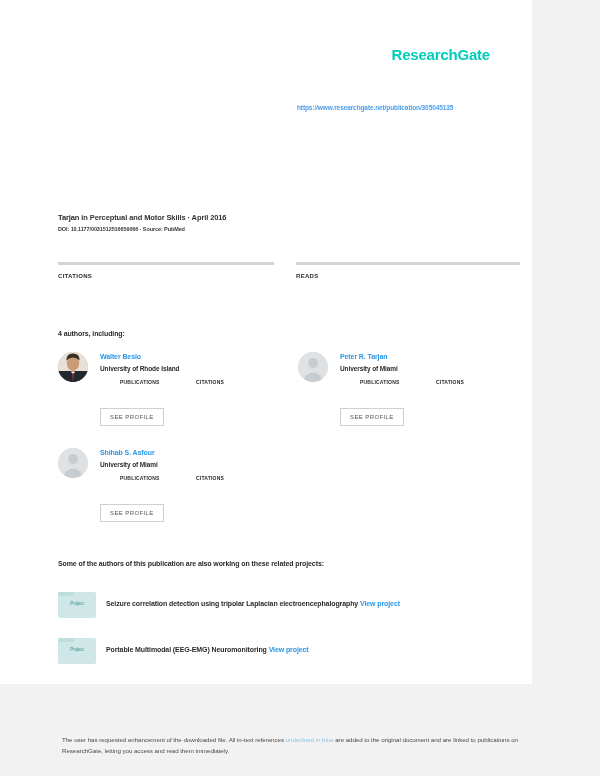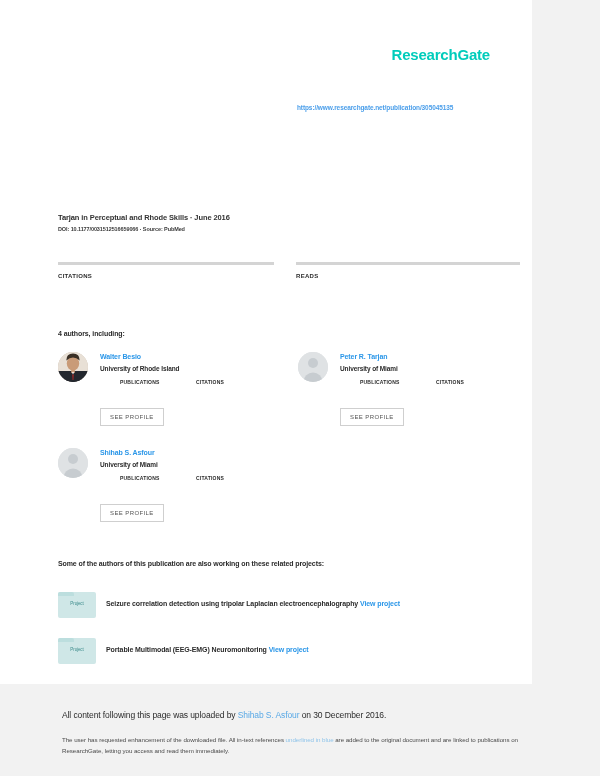--- a/index.html
+++ b/index.html
@@ -140,23 +140,23 @@
 <div class="page">
 
   <div class="rg-logo">ResearchGate</div>
 
   <a class="rg-url" href="#">https://www.researchgate.net/publication/305045135</a>
 
   <div class="meta">
     <div class="meta-line">
       <span class="lbl">Tarjan</span>
       <span>in</span>
-      <span class="italic">Perceptual and Rhode Skills</span>
+      <span class="italic">Perceptual and Motor Skills</span>
       <span>·</span>
-      <span>June 2016</span>
+      <span>April 2016</span>
     </div>
     <div class="meta-doi">DOI: 10.1177/0031512516659066 · Source: PubMed</div>
   </div>
 
   <div class="stats">
     <div class="stat left">
       <div class="rule"></div>
       <div class="stat-value"></div>
       <div class="stat-label">CITATIONS</div>
     </div>
@@ -269,19 +269,16 @@
     </div>
     <div class="proj-text">
       <span>Portable Multimodal (EEG-EMG) Neuromonitoring</span>
       <span class="view-project">View project</span>
     </div>
   </div>
 
 </div>
 
 <div class="footer">
-  <div class="f-line1">
-    <span>All content following this page was uploaded by </span><span class="blue">Shihab S. Asfour</span><span> on 30 December 2016.</span>
-  </div>
   <div class="f-small">
     <span>The user has requested enhancement of the downloaded file. All in-text references </span><span class="blue">underlined in blue</span><span> are added to the original document and are linked to publications on ResearchGate, letting you access and read them immediately.</span>
   </div>
 </div>
 
 </body></html>

